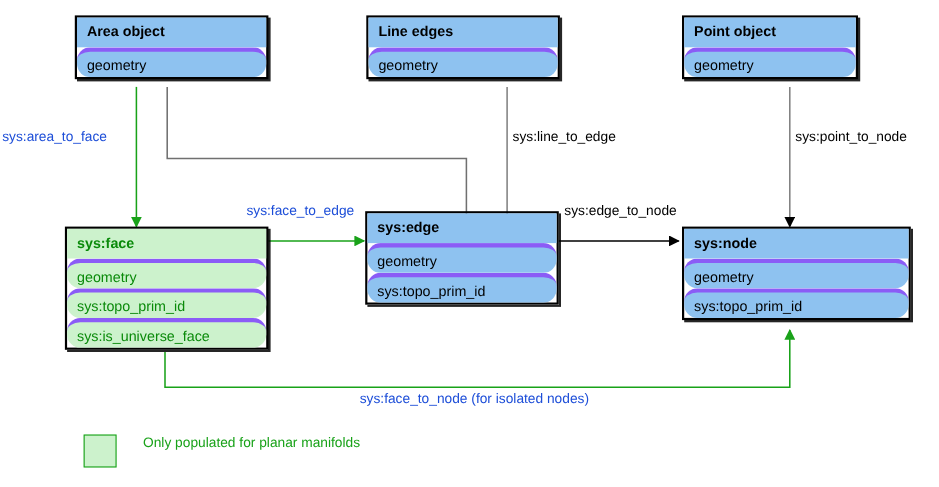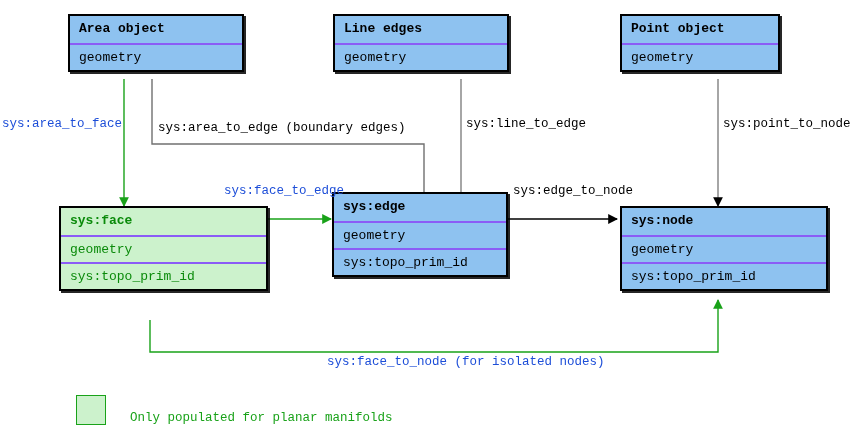--- a/index.html
+++ b/index.html
@@ -10,21 +10,20 @@
   }
   body {
     font-family: "Liberation Sans", sans-serif;
   }
   #canvas {
     position: relative;
     width: 854px;
     height: 443px;
     background: #ffffff;
     overflow: hidden;
-    font-family: Liberation Mono, monospace;
   }
   svg.wires {
     position: absolute;
     left: 0;
     top: 0;
     width: 854px;
     height: 443px;
     pointer-events: none;
   }
 
@@ -38,21 +37,22 @@
   .uml-row {
     box-sizing: border-box;
     height: 27px;
     line-height: 25px;
     padding-left: 9px;
     font-size: 13px;
     white-space: nowrap;
     overflow: hidden;
   }
   .uml-row + .uml-row {
-    border-top: 2px solid #8b5cf6;
+    border-top: 4px solid #8b5cf6;
+    border-radius: 12px;
   }
   .uml-row.title {
     font-weight: bold;
   }
 
   
   .uml-box.blue .uml-row {
     background: #8ec2f0;
     color: #000000;
   }
@@ -72,21 +72,21 @@
   .edge-label.green-label {
     color: #1d4ed8;
   }
 
   
   .legend {
     position: absolute;
     left: 76px;
     top: 395px;
     display: flex;
-    align-items: flex-end;
+    align-items: flex-start;
   }
   .legend-swatch {
     width: 30px;
     height: 30px;
     background: #ccf2cc;
     border: 1px solid #19a219;
     box-sizing: border-box;
   }
   .legend-text {
     margin-left: 24px;
@@ -150,41 +150,41 @@
   <div class="uml-box blue" style="left:333px; top:14px; width:176px;">
     <div class="uml-row title">Line edges</div>
     <div class="uml-row">geometry</div>
   </div>
 
   <div class="uml-box blue" style="left:620px; top:14px; width:160px;">
     <div class="uml-row title">Point object</div>
     <div class="uml-row">geometry</div>
   </div>
 
-  <div class="uml-box green" style="left:59px; top:206px; width:209px;">
+  <div class="uml-box green" style="left:59px; top:206px; width:185px;">
     <div class="uml-row title">sys:face</div>
     <div class="uml-row">geometry</div>
     <div class="uml-row">sys:topo_prim_id</div>
+    <div class="uml-row">sys:is_universe_face</div>
   </div>
 
   <div class="uml-box blue" style="left:332px; top:192px; width:176px;">
     <div class="uml-row title">sys:edge</div>
     <div class="uml-row">geometry</div>
     <div class="uml-row">sys:topo_prim_id</div>
   </div>
 
   <div class="uml-box blue" style="left:620px; top:206px; width:208px;">
     <div class="uml-row title">sys:node</div>
     <div class="uml-row">geometry</div>
     <div class="uml-row">sys:topo_prim_id</div>
   </div>
 
   <div class="edge-label green-label" style="left:2px; top:117px;">sys:area_to_face</div>
 
-  <div class="edge-label" style="left:158px; top:121px;">sys:area_to_edge (boundary edges)</div>
 
   <div class="edge-label" style="left:466px; top:117px;">sys:line_to_edge</div>
 
   <div class="edge-label" style="left:723px; top:117px;text-align:center;">sys:point_to_node</div>
 
   <div class="edge-label green-label" style="left:224px; top:184px;">sys:face_to_edge</div>
 
   <div class="edge-label" style="left:513px; top:184px;">sys:edge_to_node</div>
 
   <div class="edge-label green-label" style="left:327px; top:355px;">sys:face_to_node (for isolated nodes)</div>

